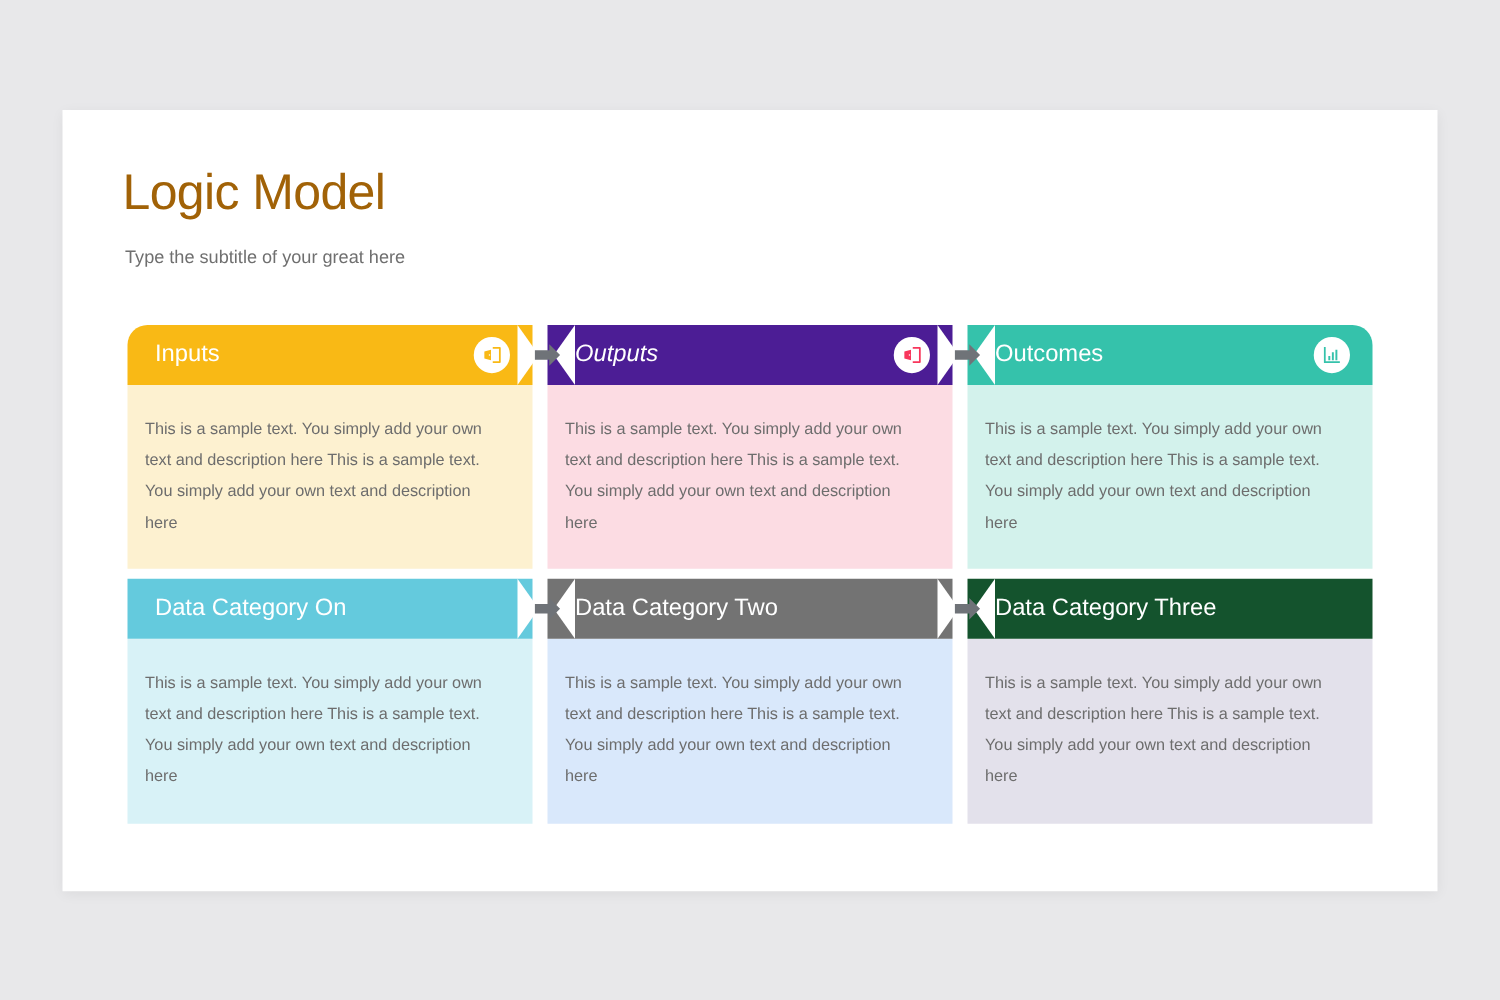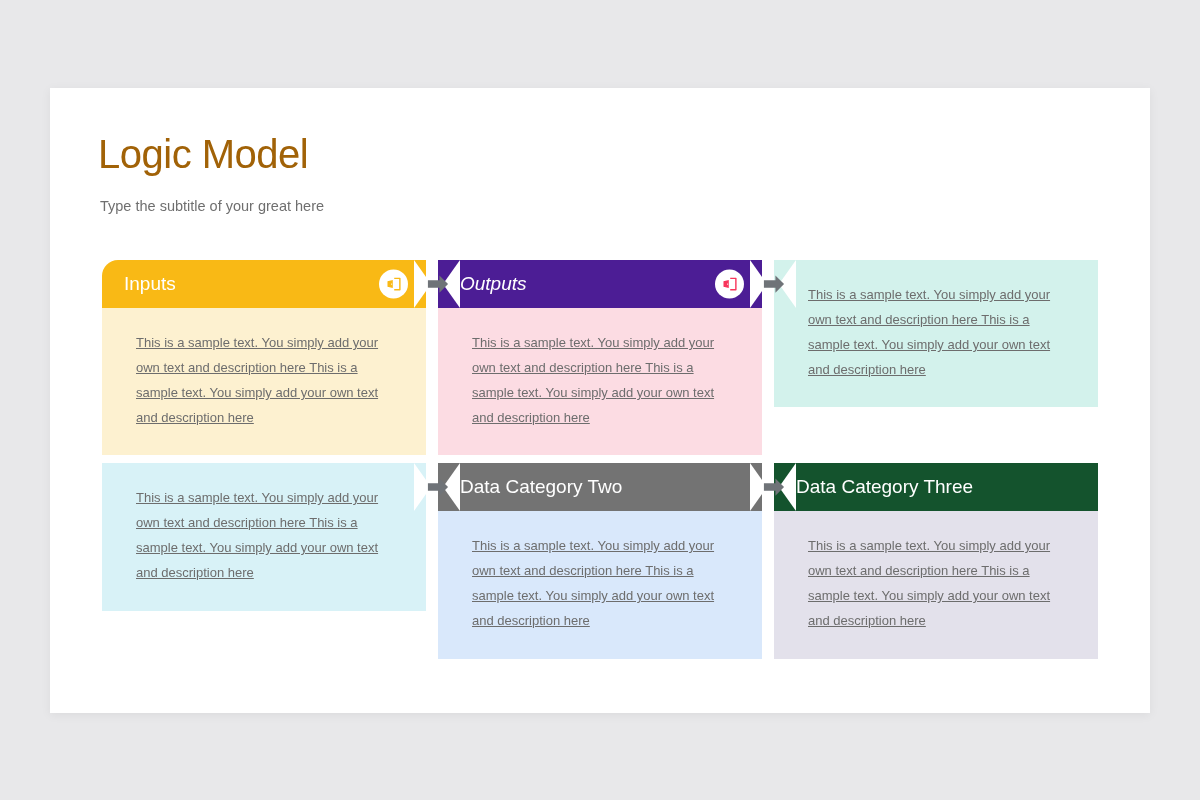--- a/index.html
+++ b/index.html
@@ -82,23 +82,22 @@
     background: #ffffff;
     display: flex;
     align-items: center;
     justify-content: center;
     z-index: 3;
   }
   .body {
     font-size: 13px;
     line-height: 25px;
     color: #6d6d6d;
-    padding: 22px 24px 24px 34px;
+    padding: 22px 24px 24px 14px;
     box-sizing: border-box;
-    text-decoration: underline;
   }
   .body.h1 { height: 147px; }
   .body.h2 { height: 148px; }
 
   
   .arrow {
     position: absolute;
     top: 0;
     height: 48px;
     width: 46px;
@@ -181,27 +180,39 @@
 
       <div class="arrow" style="left:648px;">
         <div class="notch"></div>
         <div class="wedge"></div>
         <svg class="glyph" viewBox="0 0 24 22">
             <path fill="#6f7378" d="M2 7h12V2l9 9-9 9v-5H2V7z"></path>
           </svg>
       </div>
 
       <div class="col">
+        <div class="hdr round-tr" style="background:#35c2ab;">
+          <span class="hdr-label">Outcomes</span>
+          <span class="circ-icon">
+            <svg width="17" height="17" viewBox="0 0 24 24">
+                <path fill="#35c2ab" d="M3 3h2v18H3V3zm2 16h16v2H5v-2z"></path>
+                <path fill="#35c2ab" d="M8 13h2.2v5H8v-5zm4 -4h2.2v9H12V9zm4 -3h2.2v12H16V6z"></path>
+              </svg>
+          </span>
+        </div>
         <div class="body h1" style="background:#d3f2ec;">This is a sample text. You simply add your own text and description here This is a sample text. You simply add your own text and description here</div>
       </div>
     </div>
 
     <div class="row">
 
       <div class="col">
+        <div class="hdr" style="background:#64cadd;">
+          <span class="hdr-label">Data Category On</span>
+        </div>
         <div class="body h2" style="background:#d8f2f7;">This is a sample text. You simply add your own text and description here This is a sample text. You simply add your own text and description here</div>
       </div>
 
       <div class="arrow" style="left:312px;">
         <div class="notch"></div>
         <div class="wedge"></div>
         <svg class="glyph" viewBox="0 0 24 22">
             <path fill="#6f7378" d="M2 7h12V2l9 9-9 9v-5H2V7z"></path>
           </svg>
       </div>

